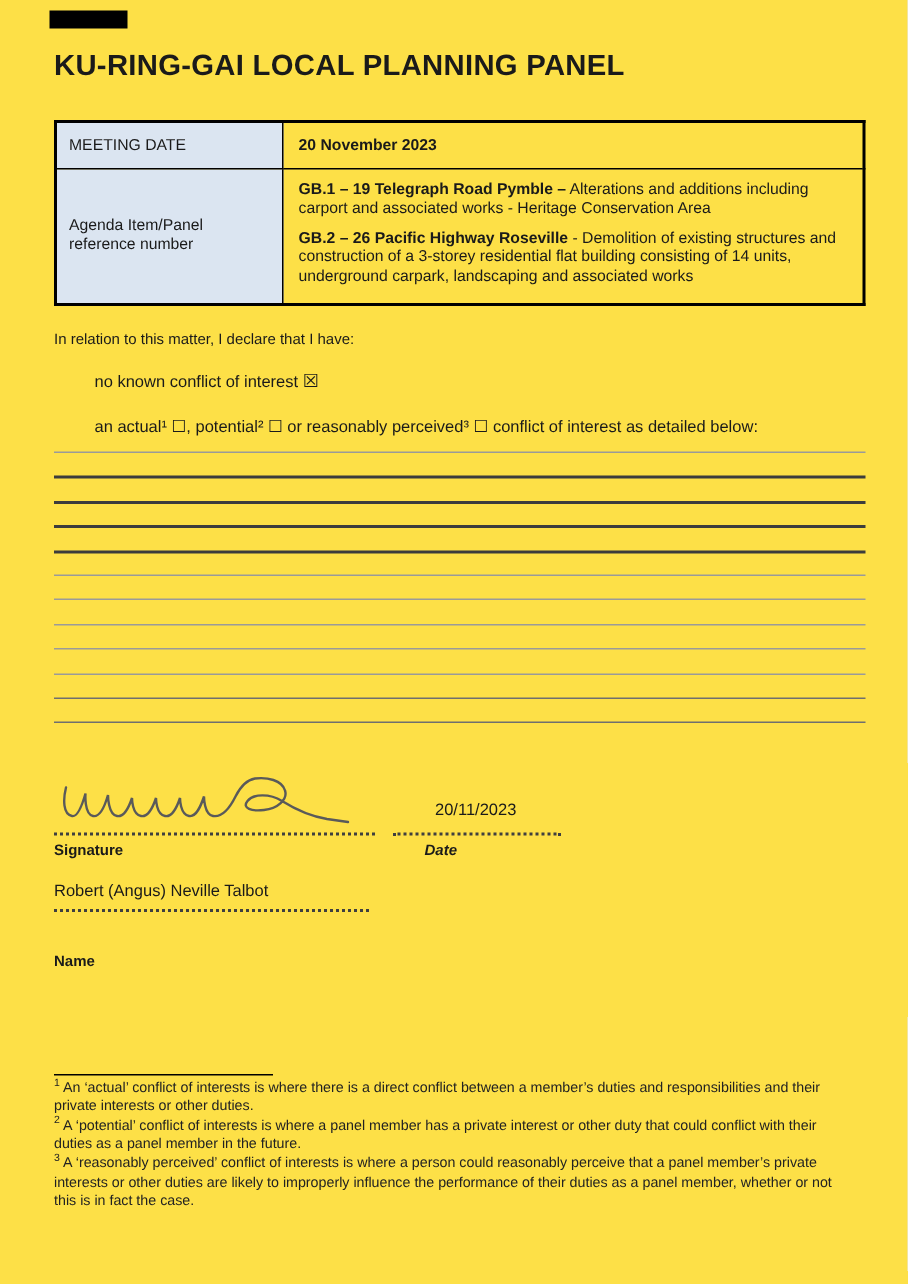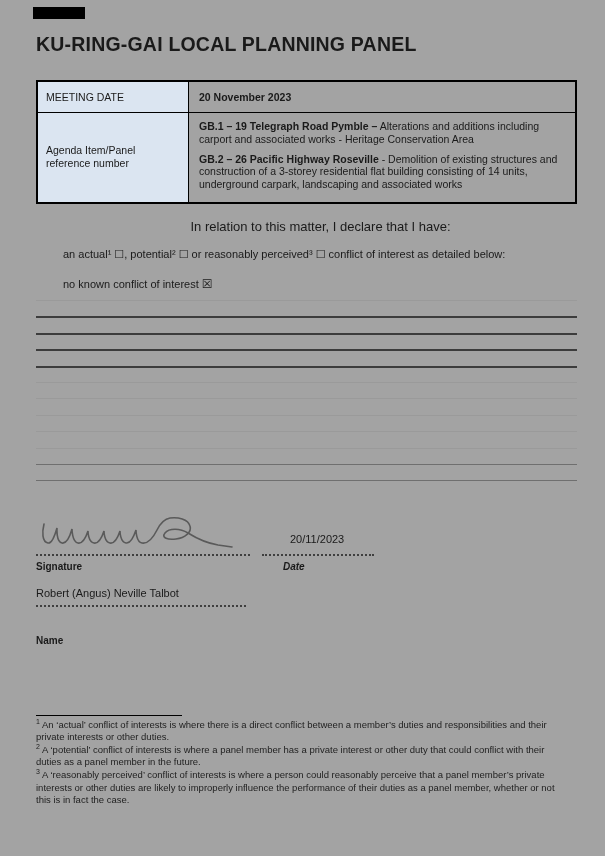--- a/index.html
+++ b/index.html
@@ -1,21 +1,21 @@
 <!DOCTYPE html>
 <html><head>
 <meta charset="utf-8">
 <style>
   html,body { margin:0; padding:0; background:#e8e8e8; }
   .page {
     position: relative;
     width: 605px;
     height: 856px;
     margin: 0 auto;
-    background: #a3a3a3;
+    background: #fde047;
     font-family: "Liberation Sans", "DejaVu Sans", sans-serif;
     color: #1a1a1a;
     overflow: hidden;
   }
   .redaction {
     position: absolute;
     left: 33px; top: 7px;
     width: 52px; height: 12px;
     background: #000;
   }
@@ -51,23 +51,22 @@
     padding: 6px 8px;
     line-height: 13px;
   }
   td.value-cell { padding: 4px 10px; }
   .date-row td { height: 18px; }
   .date-value { font-weight: bold; font-size: 11px; }
   .agenda-cell p { margin: 3px 0 7px 0; line-height: 12.8px; }
   .agenda-cell b { font-weight: bold; }
   p.intro {
     margin: 16px 0 0 36px;
-    font-size: 13px;
+    font-size: 10px;
     line-height: 14px;
-    text-align: center;
   }
   p.decl-line {
     margin: 13px 0 0 63px;
     font-size: 11px;
     line-height: 14px;
   }
   p.decl-line + p.decl-line { margin-top: 16px; }
   .checkbox-glyph { font-family: "DejaVu Sans", sans-serif; font-size: 12px; }
   .write-lines {
     margin: 9px 0 0 36px;
@@ -131,26 +130,26 @@
       <td class="value-cell agenda-cell">
         <p><b>GB.1 – 19 Telegraph Road Pymble –</b><span> Alterations and additions including carport and associated works - Heritage Conservation Area</span></p>
         <p><b>GB.2 – 26 Pacific Highway Roseville</b><span> - Demolition of existing structures and construction of a 3-storey residential flat building consisting of 14 units, underground carpark, landscaping and associated works</span></p>
       </td>
     </tr>
   </tbody>
     </table>
 
   <p class="intro">In relation to this matter, I declare that I have:</p>
 
-  <p class="decl-line">an actual¹ ☐, potential² ☐ or reasonably perceived³ ☐ conflict of interest as detailed below:</p>
-
   <p class="decl-line">
     <span>no known conflict of interest</span>
     <span class="checkbox-glyph">☒</span>
   </p>
+
+  <p class="decl-line">an actual¹ ☐, potential² ☐ or reasonably perceived³ ☐ conflict of interest as detailed below:</p>
 
   <div class="write-lines">
     <div class="wl thin"></div>
     <div class="wl dark"></div>
     <div class="wl dark"></div>
     <div class="wl dark"></div>
     <div class="wl dark"></div>
     <div class="wl thin"></div>
     <div class="wl thin"></div>
     <div class="wl thin"></div>

